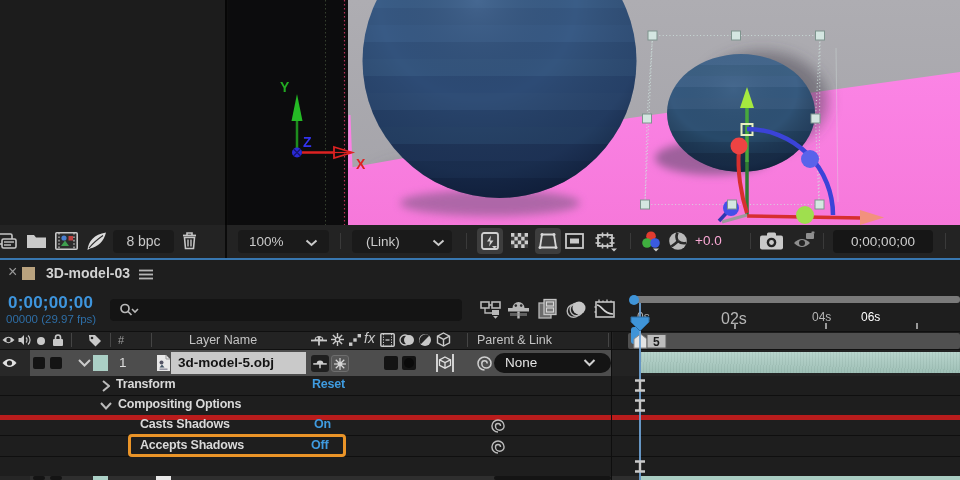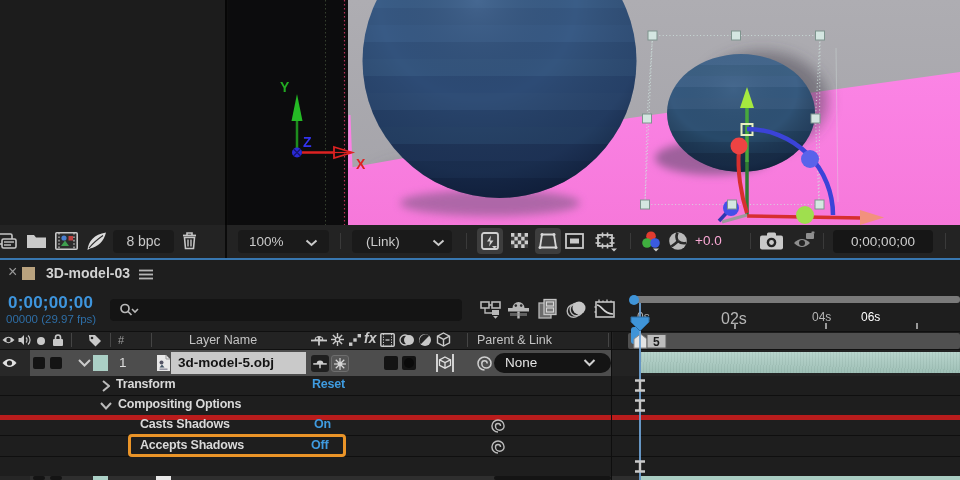--- a/index.html
+++ b/index.html
@@ -392,21 +392,21 @@
   <circle cx="6.5" cy="6.5" r="2.8" fill="#c9c9c9"></circle>
         <circle cx="6.5" cy="6.5" r="1.5" fill="#232323"></circle>
  </svg>
  <svg class="abs" style="left:349px;top:74px" width="12" height="12" viewBox="0 0 12 12">
   <g fill="#c9c9c9">
           <rect x="0" y="8.5" width="3.4" height="3.4"></rect>
           <rect x="4.3" y="4.3" width="3.4" height="3.4"></rect>
           <rect x="8.6" y="0" width="3.4" height="3.4"></rect>
         </g>
  </svg>
- <div class="abs" style="left:364px;top:70px;color:#c9c9c9;font-size:14px;font-style:italic;font-weight:700;">fx</div>
+ <div class="abs" style="left:364px;top:70px;color:#c9c9c9;font-size:14px;font-style:italic;font-weight:400;">fx</div>
  <svg class="abs" style="left:380px;top:73px" width="15" height="14" viewBox="0 0 15 14">
   <rect x="0.8" y="0.8" width="13.4" height="12.4" rx="1" fill="none" stroke="#c9c9c9" stroke-width="1.5"></rect>
   <line x1="3.5" y1="1" x2="3.5" y2="13" stroke="#c9c9c9" stroke-width="1" stroke-dasharray="1.2,1.4"></line>
   <line x1="11.5" y1="1" x2="11.5" y2="13" stroke="#c9c9c9" stroke-width="1" stroke-dasharray="1.2,1.4"></line>
   <line x1="5.5" y1="7" x2="9.5" y2="7" stroke="#c9c9c9" stroke-width="1.3"></line>
  </svg>
  <svg class="abs" style="left:399px;top:73px" width="16" height="14" viewBox="0 0 16 14">
   <circle cx="6" cy="7" r="5" fill="none" stroke="#c9c9c9" stroke-width="1.3"></circle>
   <circle cx="10" cy="7" r="5" fill="#c9c9c9"></circle>
  </svg>

